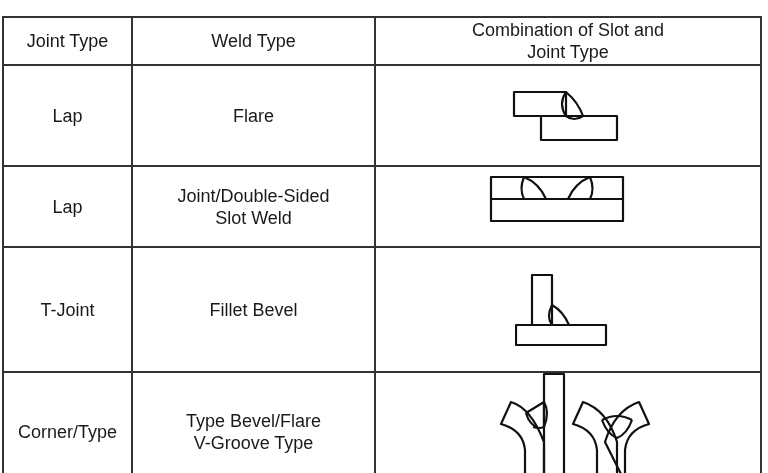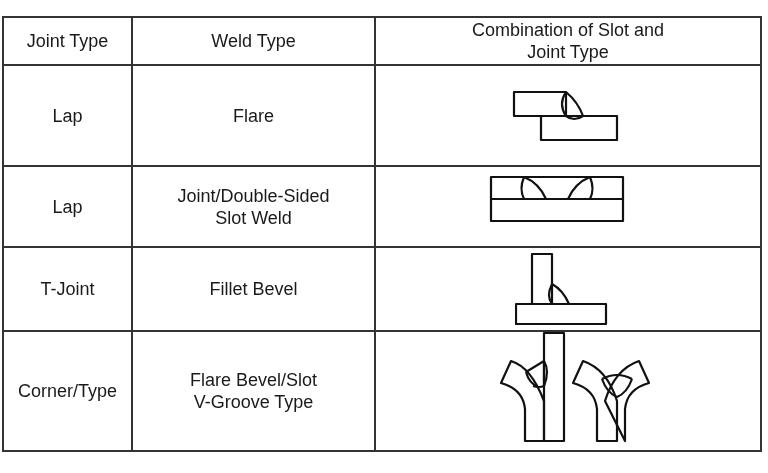--- a/index.html
+++ b/index.html
@@ -1,21 +1,21 @@
 <!DOCTYPE html>
 <html><head>
 <meta charset="utf-8">
 <style>
   html, body { margin:0; padding:0; background:#ffffff; }
   body { width:768px; height:473px; position:relative; overflow:hidden; font-family:"Liberation Sans", sans-serif; color:#1a1a1a; }
   table.weld { position:absolute; left:2px; top:16px; border-collapse:collapse; table-layout:fixed; }
   table.weld td, table.weld th { border:2px solid #333; padding:0; text-align:center; vertical-align:middle; font-weight:normal; font-size:18px; line-height:22px; }
   th { font-size:18px; }
   .c1 { width:127px; } .c2 { width:241px; } .c3 { width:384px; }
-  .r0 { height:48px; } .r1 { height:101px; } .r2 { height:81px; } .r3 { height:84px;margin-top:12px; } .r4 { height:120px; }
+  .r0 { height:48px; } .r1 { height:101px; } .r2 { height:81px; } .r3 { height:125px;margin-top:12px; } .r4 { height:120px; }
   .line { display:block; }
   td.fig { position:relative; }
   svg { display:block; margin:0 auto; }
   svg * { fill:none; stroke:#111; stroke-width:2.2; stroke-linejoin:round; }
 </style>
 </head>
 <body>
 
 <table class="weld">
   <tbody>
@@ -68,21 +68,21 @@
         <rect x="17" y="2" width="20" height="50"></rect>
         <rect x="1" y="52" width="90" height="20"></rect>
         <path d="M37 32 Q48 38 54 52 L37 52"></path>
         <path d="M37 32 Q31 44 37 52"></path>
       </svg>
     </td>
   </tr>
   <tr class="r4">
     <td>Corner/Type</td>
     <td>
-      <span class="line">Flare Bevel/Slot</span>
+      <span class="line">Type Bevel/Flare</span>
       <span class="line">V-Groove  Type</span>
     </td>
     <td class="fig">
       <svg width="160" height="118" viewBox="0 0 160 118" style="margin-left:117px;margin-top:-2px">
 
         <rect x="51" y="2" width="20" height="108"></rect>
         <path d="M32 110 L32 78 Q30 58 8 52 L18 30 Q38 36 51 70 L51 110 Z"></path>
         <path d="M33 41 L51 30 L51 55 Q46 57 40 55"></path>
         <path d="M51 30 Q57 40 51 55"></path>
         <path d="M33 41 Q36 52 45 56"></path>

